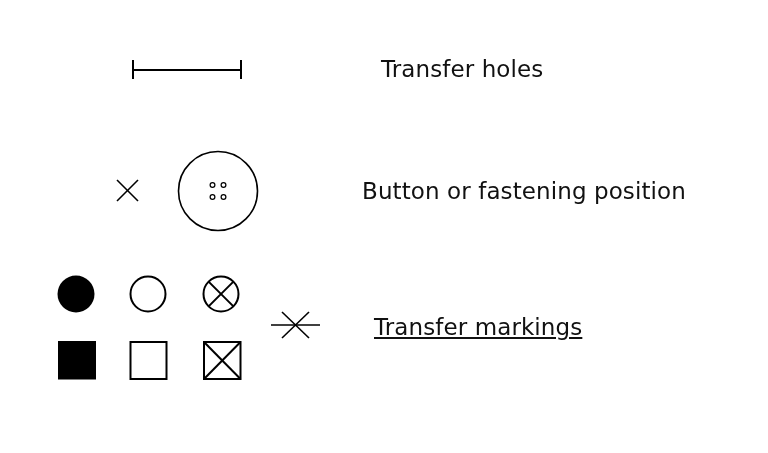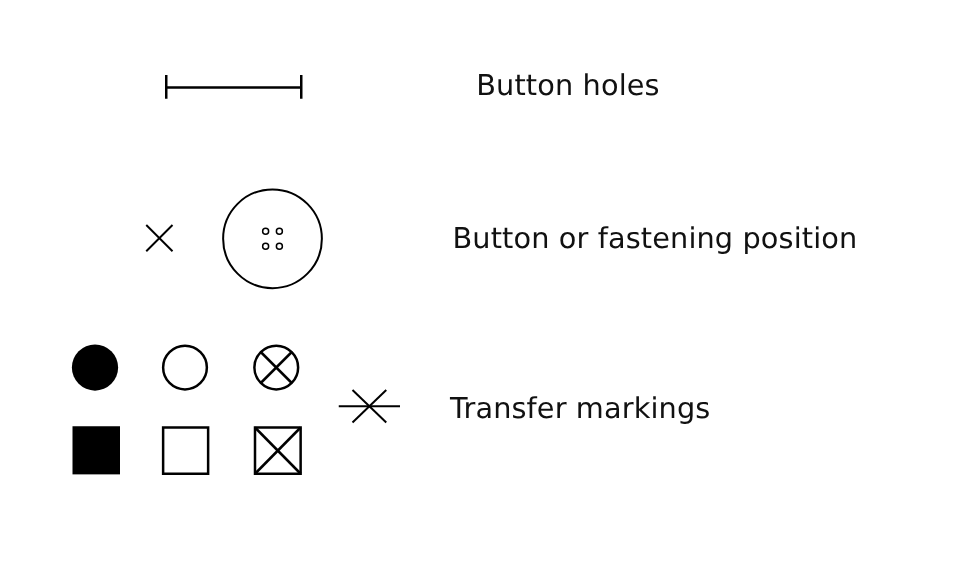--- a/index.html
+++ b/index.html
@@ -25,21 +25,21 @@
     .label {
       position: absolute;
       font-size: 23px;
       line-height: 1;
       white-space: nowrap;
       letter-spacing: 0.1px;
       color: #111111;
     }
     .label-1 { left: 381px; top: 58px; }
     .label-2 { left: 362px; top: 180px; }
-    .label-3 { left: 360px; top: 316px; }
+    .label-3 { left: 374px; top: 316px; text-decoration: underline; }
   </style>
 </head>
 <body>
 
 <svg class="symbols" width="768" height="453" viewBox="0 0 768 453" xmlns="http://www.w3.org/2000/svg">
 
   <g stroke="#000" stroke-width="2" fill="none">
     <line x1="133" y1="70" x2="241" y2="70"></line>
     <line x1="133" y1="60" x2="133" y2="79"></line>
     <line x1="241" y1="60" x2="241" y2="79"></line>
@@ -82,15 +82,15 @@
     <line x1="240.5" y1="342" x2="204" y2="379"></line>
   </g>
 
   <g stroke="#000" stroke-width="1.6" fill="none">
     <line x1="271" y1="325" x2="320" y2="325"></line>
     <line x1="282" y1="312" x2="309" y2="338"></line>
     <line x1="309" y1="312" x2="282" y2="338"></line>
   </g>
 </svg>
 
-<div class="label label-1">Button holes</div>
+<div class="label label-1">Transfer holes</div>
 <div class="label label-2">Button or fastening position</div>
 <div class="label label-3">Transfer markings</div>
 
 </body></html>

